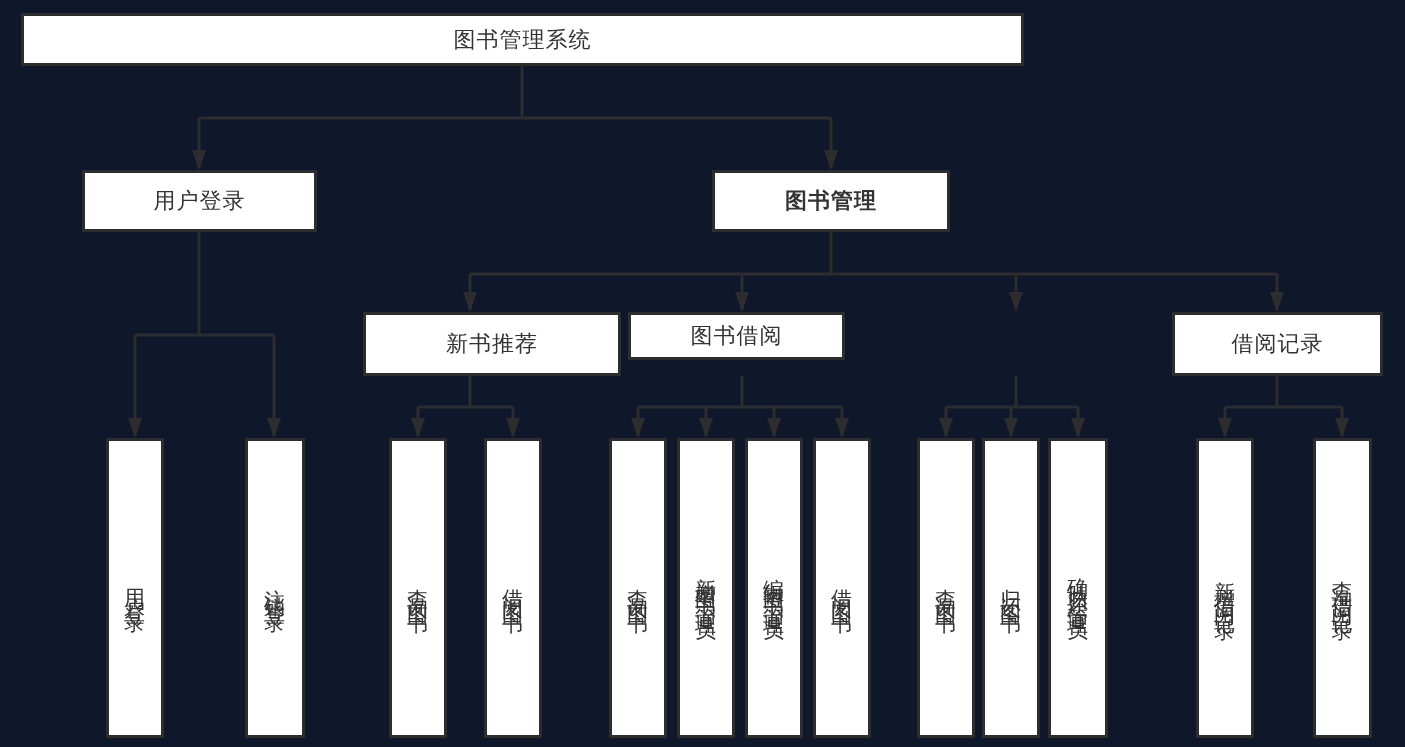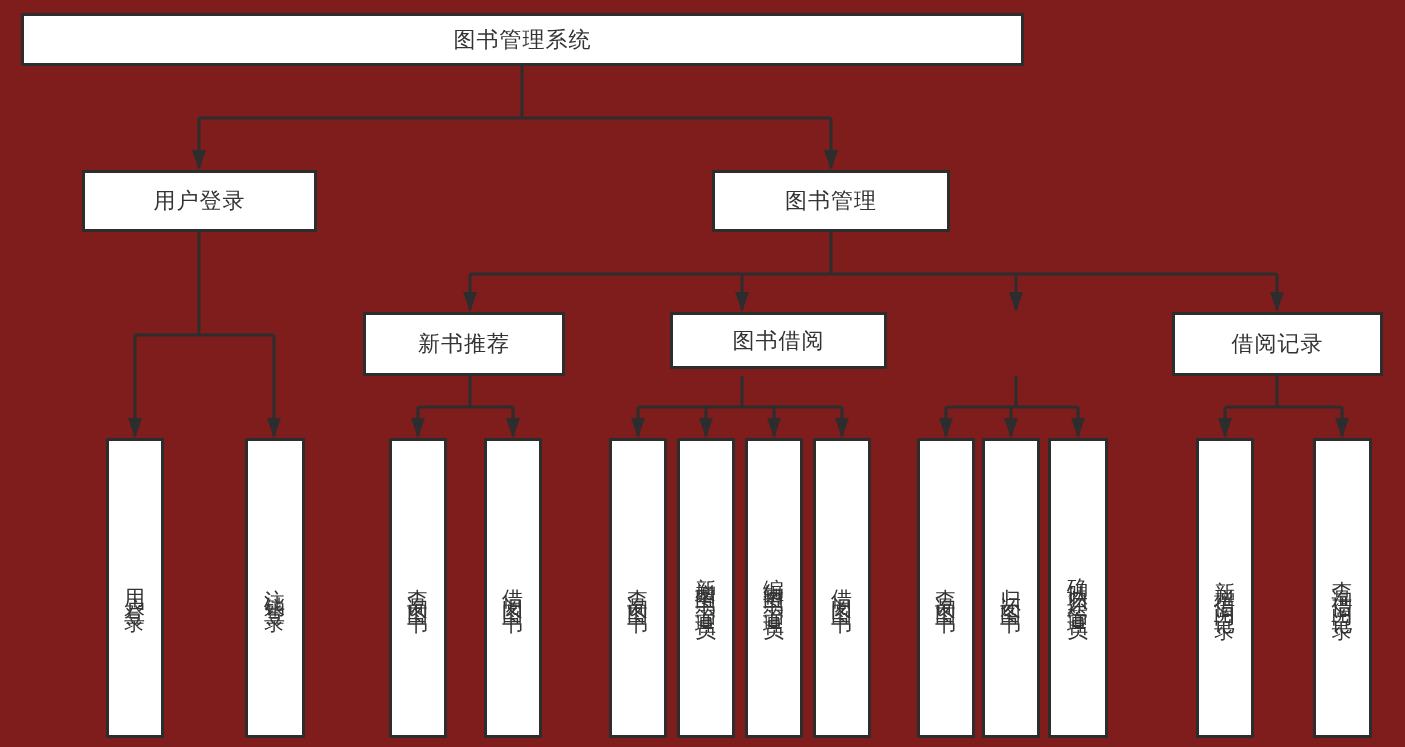--- a/index.html
+++ b/index.html
@@ -1,19 +1,19 @@
 <!DOCTYPE html>
 <html><head>
 <meta charset="utf-8">
 <style>
   html,body{margin:0;padding:0;background:#ffffff;}
   .canvas{
     position:relative;
     width:1405px;height:747px;
-    background:#7f1d1d;
+    background:#0f172a;
     font-family:"Liberation Sans","DejaVu Sans",sans-serif;
     color:#333333;
     overflow:hidden;
   }
   svg.connectors{position:absolute;left:0;top:0;z-index:1;}
   .node{
     position:absolute;
     box-sizing:border-box;
     border:3px solid #2d2d2d;
     background:#ffffff;
@@ -28,24 +28,24 @@
     text-orientation:mixed;
     font-size:21px;
     letter-spacing:8px;
     top:438px;height:300px;width:58px;
     line-height:1;
   }
   
   #n-root{left:21px;top:13px;width:1003px;height:53px;}
   
   #n-userLogin{left:82px;top:170px;width:235px;height:62px;}
-  #n-bookMgmt{left:712px;top:170px;width:238px;height:62px;}
+  #n-bookMgmt{left:712px;top:170px;width:238px;height:62px;font-weight:bold;}
   
-  #n-newBook{left:363px;top:312px;width:202px;height:64px;}
-  #n-bookBorrow{left:670px;top:312px;width:217px;height:57px;}
+  #n-newBook{left:363px;top:312px;width:258px;height:64px;}
+  #n-bookBorrow{left:628px;top:312px;width:217px;height:48px;}
   #n-currentBorrow{left:907px;top:312px;width:218px;height:64px;}
   #n-borrowRecord{left:1172px;top:312px;width:211px;height:64px;}
   
   #n-loginUser{left:106px;}
   #n-logout{left:245px;width:60px;}
   #n-nbQuery{left:389px;}
   #n-nbBorrow{left:484px;}
   #n-bbQuery{left:609px;}
   #n-bbAdd{left:677px;letter-spacing:6px;}
   #n-bbEdit{left:745px;letter-spacing:6px;}

